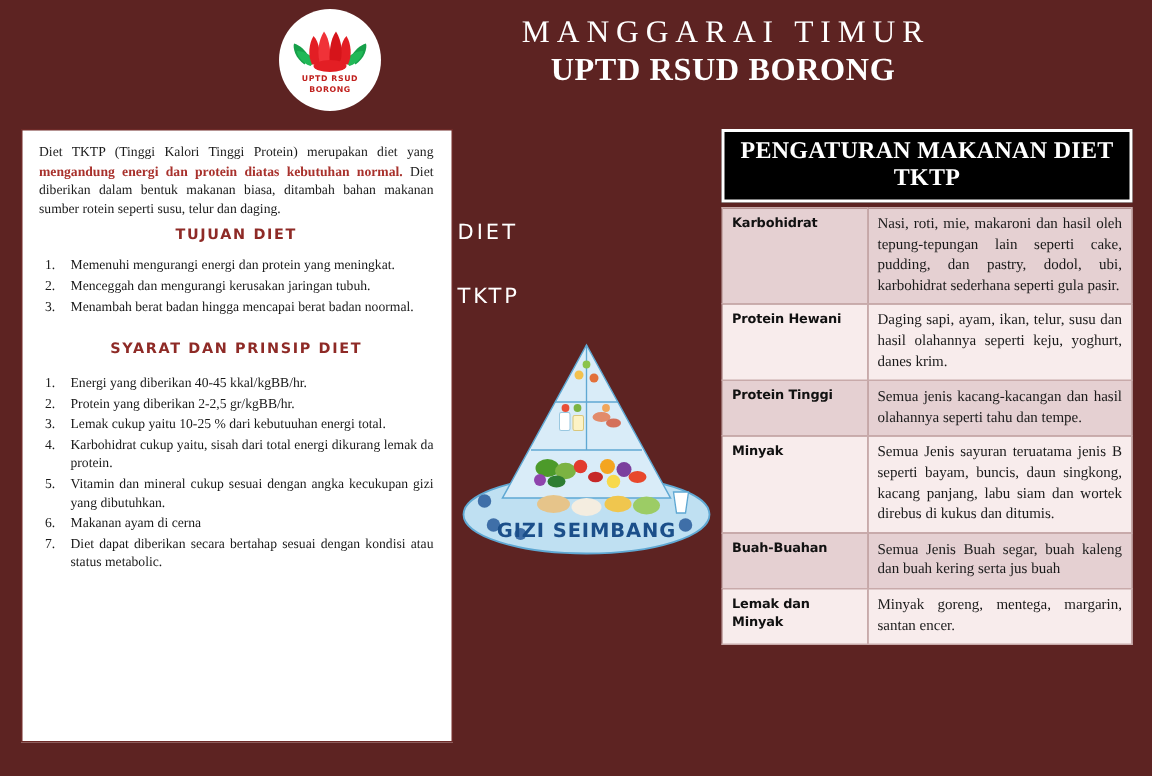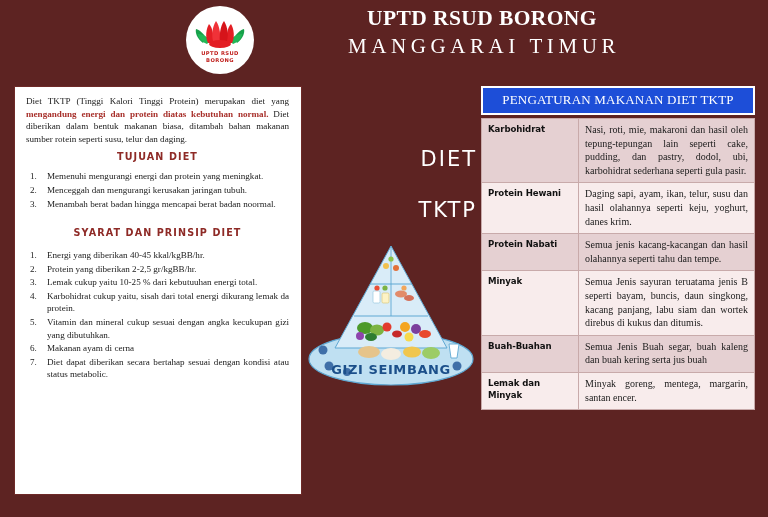--- a/index.html
+++ b/index.html
@@ -126,48 +126,48 @@
 
   
   #center-col {
     position: absolute;
     left: 305px; top: 86px;
     width: 172px;
     height: 409px;
   }
   #diet-word-1, #diet-word-2 {
     font-family: "DejaVu Sans", sans-serif;
-    font-size: 21px;
+    font-size: 14px;
     color: #ffffff;
-    text-align: right;
+    text-align: left;
     letter-spacing: 2px;
   }
   #diet-word-1 { margin-top: 61px; }
   #diet-word-2 { margin-top: 27px; }
   #pyramid-wrap {
     margin-top: 22px;
     display: flex;
     justify-content: center;
     align-items: center;
   }
 
   
   #table-panel {
     position: absolute;
     left: 481px; top: 86px;
     width: 274px;
   }
   #table-title {
-    background: #1d4ed8;
+    background: #000000;
     border: 2px solid #ffffff;
     box-sizing: border-box;
     color: #ffffff;
     font-family: "Liberation Serif", serif;
-    font-weight: normal;
-    font-size: 13px;
+    font-weight: bold;
+    font-size: 16px;
     text-align: center;
     letter-spacing: 0.2px;
     padding: 4px 2px 5px 2px;
   }
   #food-table {
     width: 100%;
     border-collapse: collapse;
     table-layout: fixed;
     margin-top: 3px;
   }
@@ -212,22 +212,22 @@
         <path d="M31 27 C34 20 33 10 29 4 C25 9 24 20 25 27 Z" fill="#d6141a"></path>
         <ellipse cx="25" cy="27" rx="11" ry="4" fill="#e31e24"></ellipse>
       </svg>
     </span>
     <div id="logo-caption">
       <div>UPTD RSUD</div>
       <div>BORONG</div>
     </div>
   </div>
   <div id="header-titles">
+    <div id="title-sub">MANGGARAI TIMUR</div>
     <div id="title-main">UPTD RSUD BORONG</div>
-    <div id="title-sub">MANGGARAI TIMUR</div>
   </div>
 </div>
 
 <div id="left-panel">
   <p id="intro-para"><span>Diet TKTP (Tinggi Kalori Tinggi Protein) merupakan diet yang </span><span class="hl">mengandung energi dan protein diatas kebutuhan normal.</span><span> Diet diberikan dalam bentuk makanan biasa, ditambah bahan makanan sumber rotein seperti susu, telur dan daging.</span></p>
 
   <div class="section-head">TUJUAN DIET</div>
 
   <ol class="num-list" id="list-tujuan">
     <li>
@@ -342,21 +342,21 @@
     <tbody>
       <tr class="shade-a">
         <td class="cat">Karbohidrat</td>
         <td class="desc">Nasi, roti, mie, makaroni dan hasil oleh tepung-tepungan lain seperti cake, pudding, dan pastry, dodol, ubi, karbohidrat sederhana seperti gula pasir.</td>
       </tr>
       <tr class="shade-b">
         <td class="cat">Protein Hewani</td>
         <td class="desc">Daging sapi, ayam, ikan, telur, susu dan hasil olahannya seperti keju, yoghurt, danes krim.</td>
       </tr>
       <tr class="shade-a">
-        <td class="cat">Protein Nabati</td>
+        <td class="cat">Protein Tinggi</td>
         <td class="desc">Semua jenis kacang-kacangan dan hasil olahannya seperti tahu dan tempe.</td>
       </tr>
       <tr class="shade-b">
         <td class="cat">Minyak</td>
         <td class="desc">Semua Jenis sayuran teruatama jenis B seperti bayam, buncis, daun singkong, kacang panjang, labu siam dan wortek direbus di kukus dan ditumis.</td>
       </tr>
       <tr class="shade-a">
         <td class="cat">Buah-Buahan</td>
         <td class="desc">Semua Jenis Buah segar, buah kaleng dan buah kering serta jus buah</td>
       </tr>

